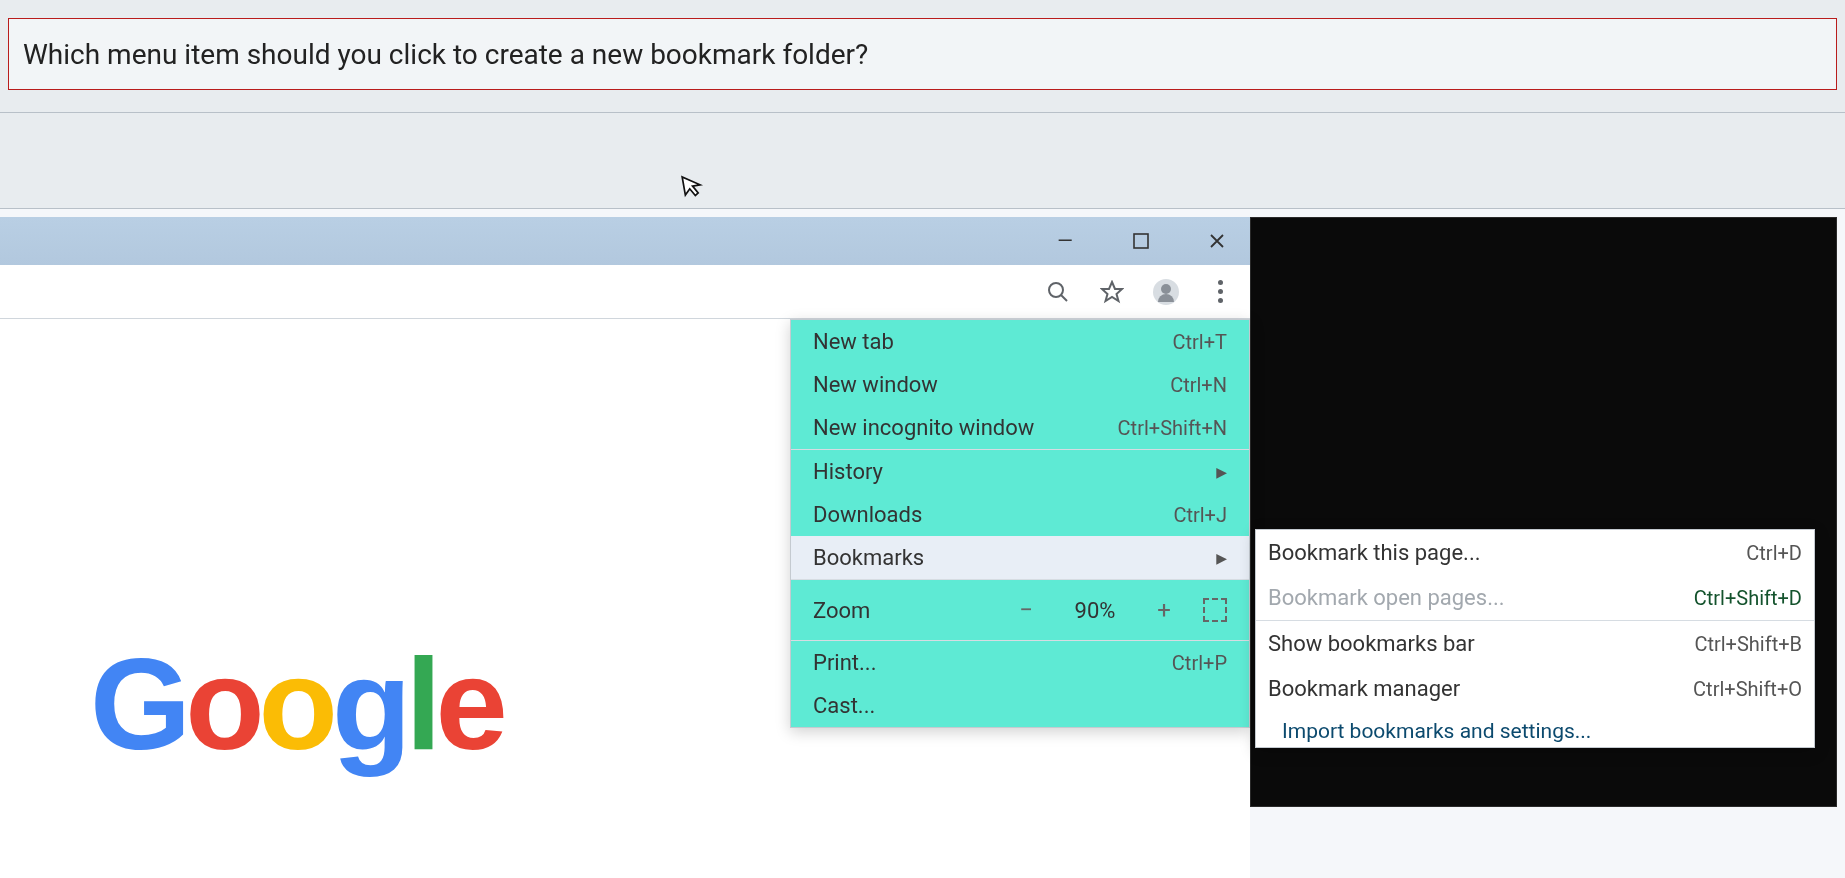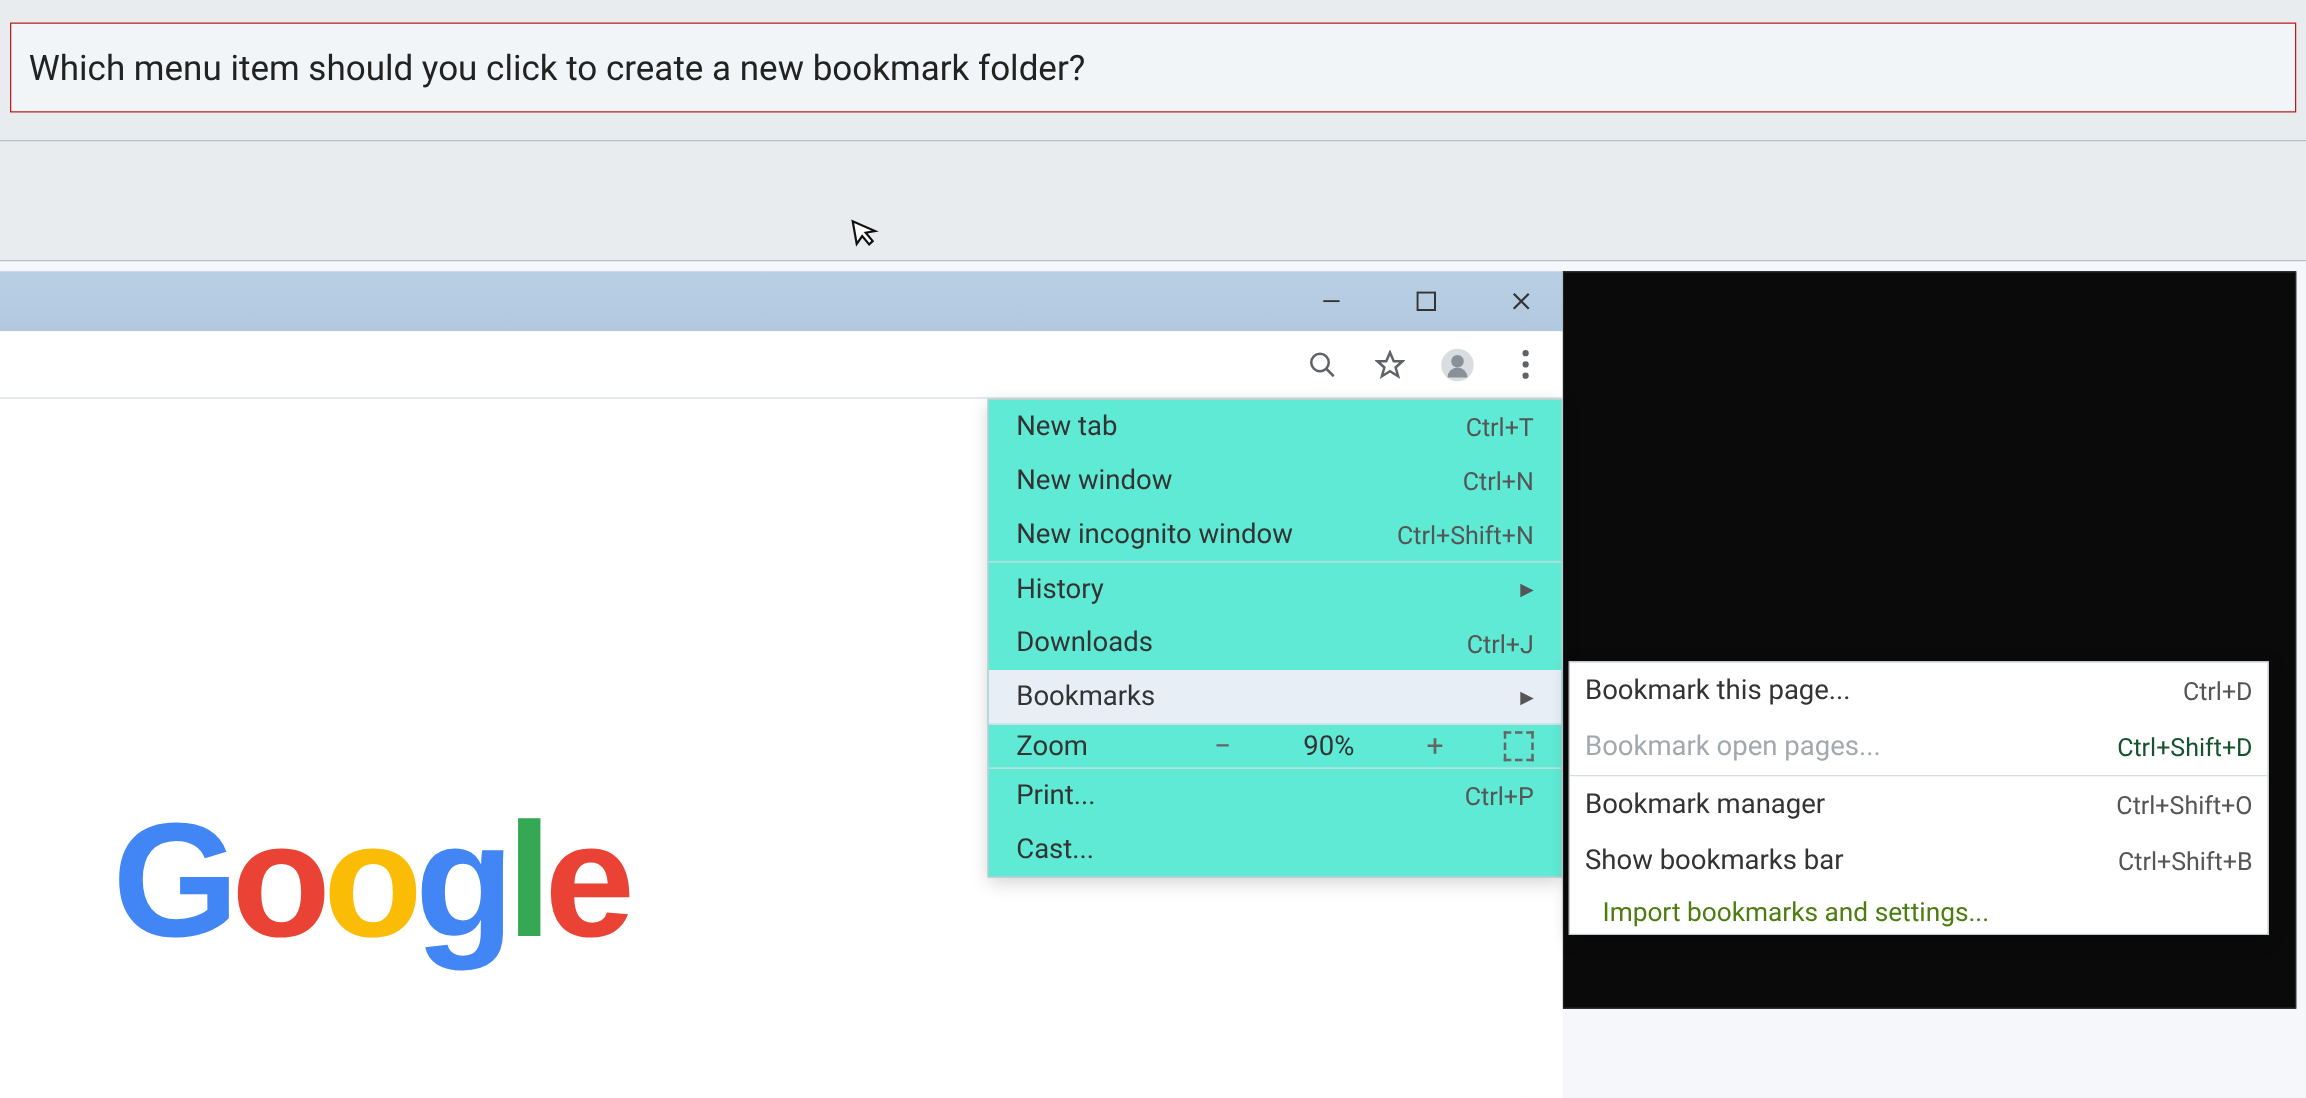--- a/index.html
+++ b/index.html
@@ -182,23 +182,23 @@
   color: #555;
   font-size: 20px;
 }
 .arrow-right {
   color: #555;
   font-size: 14px;
 }
 .zoom-row {
   display: flex;
   align-items: center;
-  padding: 3px 22px;
+  padding: 16px 22px;
   font-size: 22px;
-  gap: 40px;
+  gap: 24px;
 }
 .zoom-label { flex: 1; color:#333; }
 .zoom-ctl { color:#666; width:30px; text-align:center; font-size:24px; }
 .zoom-val { color:#333; width:60px; text-align:center; }
 .fullscreen-ic {
   width:24px; height:24px;
   border:2px dashed #666;
 }
 .submenu {
   position: absolute;
@@ -213,21 +213,21 @@
   padding: 10px 12px;
   font-size: 22px;
 }
 .submenu .disabled {
   color: #a2a8ae;
 }
 .submenu .disabled .shortcut {
   color: #14532d;
 }
 .submenu .cutoff {
-  color: #4d7c0f;
+  color: #0c4a6e;
   padding: 8px 26px 4px 26px;
   font-size: 21px;
 }
 </style>
 </head>
 <body>
 
 <div class="question-bar">Which menu item should you click to create a new bookmark folder?</div>
 <div class="line-sep"></div>
 
@@ -334,23 +334,23 @@
     <div class="menu-item">
       <span>Bookmark this page...</span>
       <span class="shortcut">Ctrl+D</span>
     </div>
     <div class="menu-item disabled">
       <span>Bookmark open pages...</span>
       <span class="shortcut">Ctrl+Shift+D</span>
     </div>
     <div class="menu-sep"></div>
     <div class="menu-item">
+      <span>Show bookmarks bar</span>
+      <span class="shortcut">Ctrl+Shift+B</span>
+    </div>
+    <div class="menu-item">
       <span>Bookmark manager</span>
       <span class="shortcut">Ctrl+Shift+O</span>
     </div>
-    <div class="menu-item">
-      <span>Show bookmarks bar</span>
-      <span class="shortcut">Ctrl+Shift+B</span>
-    </div>
     <div class="cutoff">Import bookmarks and settings...</div>
   </div>
 
 </div>
 
 </body></html>

